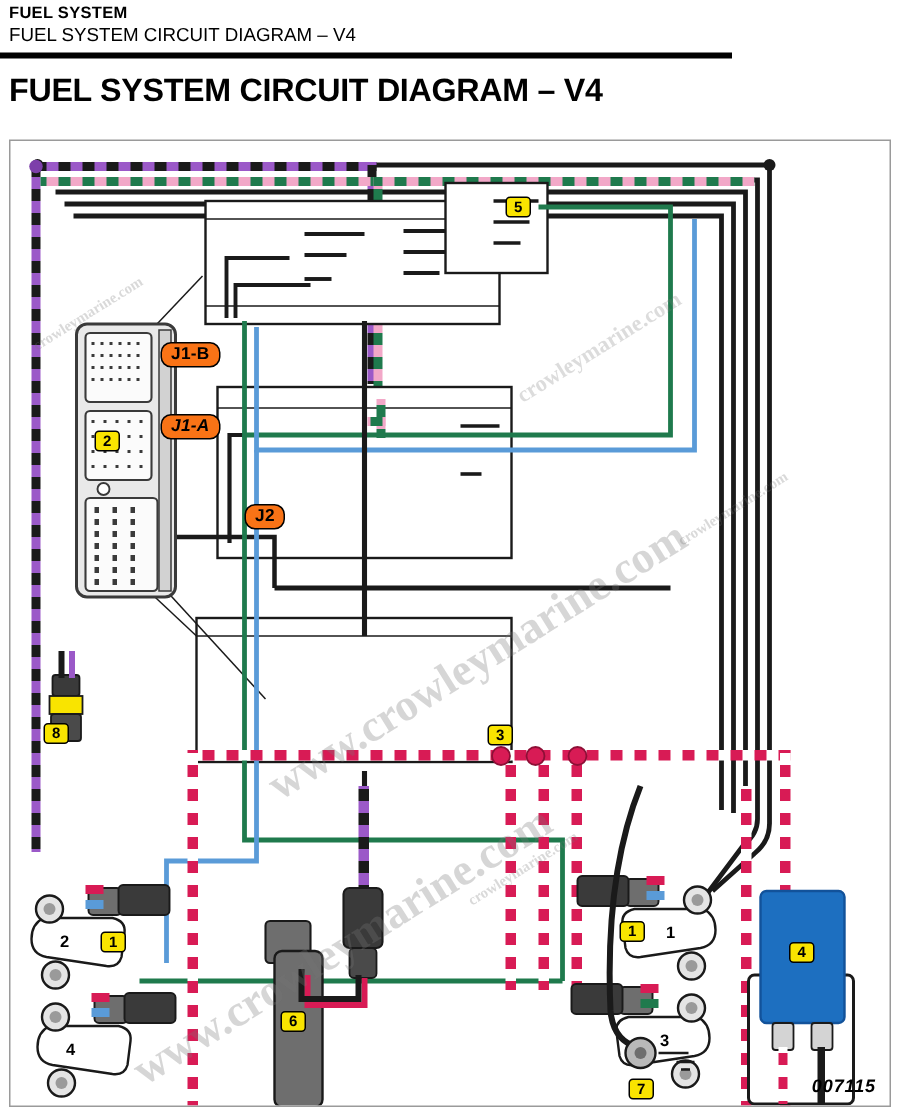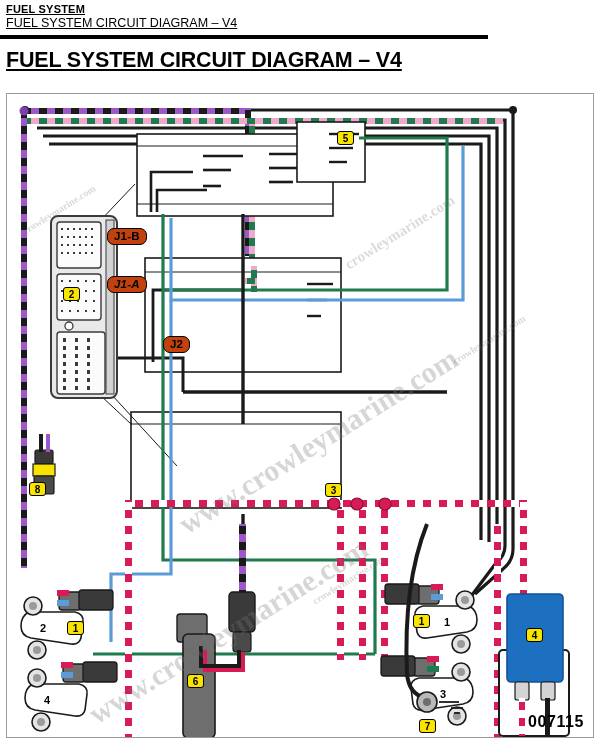--- a/index.html
+++ b/index.html
@@ -1,44 +1,44 @@
 <!DOCTYPE html>
 <html><head>
 <meta charset="utf-8">
 <title>Fuel System Circuit Diagram</title>
 <style>
   html,body{margin:0;padding:0;background:#ffffff;}
   body{width:600px;height:745px;position:relative;overflow:hidden;
        font-family:"Liberation Sans", sans-serif;color:#000;}
 
   
-  #hdr{position:absolute;left:0;top:0;width:488px;text-decoration:underline;}
+  #hdr{position:absolute;left:0;top:0;width:488px;}
   .hdr-sec{font-size:11px;font-weight:bold;letter-spacing:.2px;
            padding:3px 6px 0 6px;line-height:12px;}
   .hdr-sub{font-size:12.5px;padding:1px 6px 3px 6px;line-height:14px;}
   .hdr-rule{height:4px;background:#000;margin:2px 0 0 0;}
   .hdr-title{font-size:21.5px;font-weight:bold;padding:9px 6px 8px 6px;
              letter-spacing:-.2px;line-height:24px;}
 
   
   #frame{position:absolute;left:6px;top:93px;width:586px;height:643px;
          border:1px solid #9a9a9a;background:#fff;overflow:hidden;}
   #canvas{position:absolute;left:0;top:0;width:586px;height:643px;}
 
-  .fig-no{position:absolute;right:9px;bottom:6px;font-size:16px;
-          font-weight:bold;letter-spacing:.6px;}
+  .fig-no{position:absolute;right:9px;bottom:6px;font-size:12px;
+          font-weight:bold;letter-spacing:.6px;font-style:italic;}
 
   
   .callout{position:absolute;background:#f9e400;border:1.4px solid #000;
            border-radius:3px;font-size:10px;font-weight:bold;
            width:17px;height:14px;line-height:14px;text-align:center;
            box-sizing:border-box;z-index:40;}
 
   
-  .ctag{position:absolute;background:#c2410c;border:1.6px solid #000;
+  .ctag{position:absolute;background:#f97316;border:1.6px solid #000;
         border-radius:7px;font-size:11.5px;font-weight:bold;
         padding:1px 6px 2px 6px;text-align:center;z-index:35;
         letter-spacing:.2px;}
 
   
   .cyl{position:absolute;font-size:11px;font-weight:bold;z-index:30;
        color:#000;}
 
   
   .wm{position:absolute;color:rgba(120,120,120,.30);font-weight:bold;

